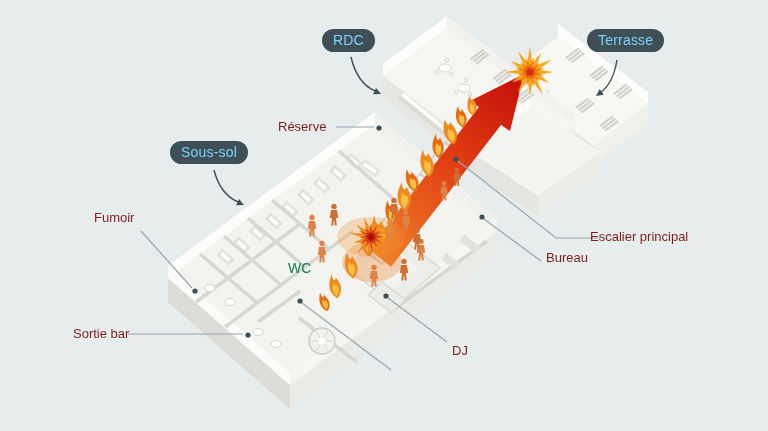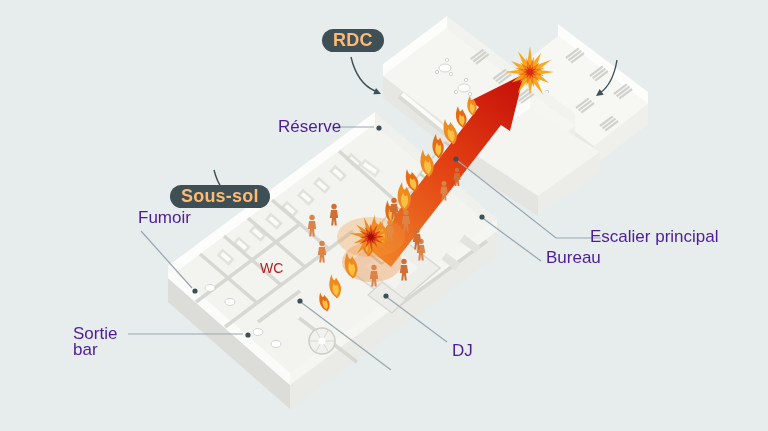--- a/index.html
+++ b/index.html
@@ -3,36 +3,36 @@
 <meta charset="utf-8">
 <style>
   html,body{margin:0;padding:0;}
   .canvas{
     position:relative;width:768px;height:431px;overflow:hidden;
     background:#e7eced;
     font-family:"Liberation Sans", sans-serif;
   }
   .scene-svg{position:absolute;left:0;top:0;}
   .badge{
-    position:absolute;background:#3e4f55;color:#fdba74;
-    font-weight:bold;font-size:18px;line-height:15px;
+    position:absolute;background:#3e4f55;color:#7dd3fc;
+    font-weight:normal;font-size:14px;line-height:15px;
     padding:4px 11px;border-radius:13px;letter-spacing:.2px;
     white-space:nowrap;z-index:5;
   }
   .lbl{
-    position:absolute;color:#4c1d95;font-size:17px;line-height:16px;
+    position:absolute;color:#7f1d1d;font-size:13px;line-height:16px;
     white-space:nowrap;z-index:5;
   }
   .lbl.wrap{white-space:normal;width:62px;}
-  .lbl.on-floor{color:#b91c1c;font-size:14px;}
+  .lbl.on-floor{color:#15803d;font-size:14px;margin-left:28px;}
   #badge-rdc{left:322px;top:29px;}
   #badge-terrasse{left:587px;top:29px;}
-  #badge-soussol{left:170px;top:141px;margin-top:44px;}
+  #badge-soussol{left:170px;top:141px;}
   #lbl-reserve{left:278px;top:119px;}
-  #lbl-fumoir{left:94px;top:210px;margin-left:44px;}
+  #lbl-fumoir{left:94px;top:210px;}
   #lbl-wc{left:260px;top:260px;}
   #lbl-secondbar{left:73px;top:326px;}
   #lbl-sortie{left:396px;top:368px;}
   #lbl-dj{left:452px;top:343px;}
   #lbl-bureau{left:546px;top:250px;}
   #lbl-escalier{left:590px;top:229px;}
 </style>
 </head>
 <body>
 
@@ -292,20 +292,21 @@
       <path d="M214,170 Q220,194 238,202"></path>
     </g>
     <g fill="#3f5056" stroke="none">
       <polygon points="381,94 373.2,94.3 376,87.9"></polygon>
       <polygon points="596,96 599.7,89.1 603.7,94.7"></polygon>
       <polygon points="244,205 236.2,205.3 239,198.9"></polygon>
     </g>
   </svg>
 
   <div class="badge" id="badge-rdc">RDC</div>
+  <div class="badge" id="badge-terrasse">Terrasse</div>
   <div class="badge" id="badge-soussol">Sous-sol</div>
 
   <div class="lbl" id="lbl-reserve">Réserve</div>
   <div class="lbl" id="lbl-fumoir">Fumoir</div>
   <div class="lbl on-floor" id="lbl-wc">WC</div>
   <div class="lbl wrap" id="lbl-secondbar">Sortie bar</div>
   <div class="lbl" id="lbl-dj">DJ</div>
   <div class="lbl" id="lbl-bureau">Bureau</div>
   <div class="lbl" id="lbl-escalier">Escalier principal</div>
 </div>

